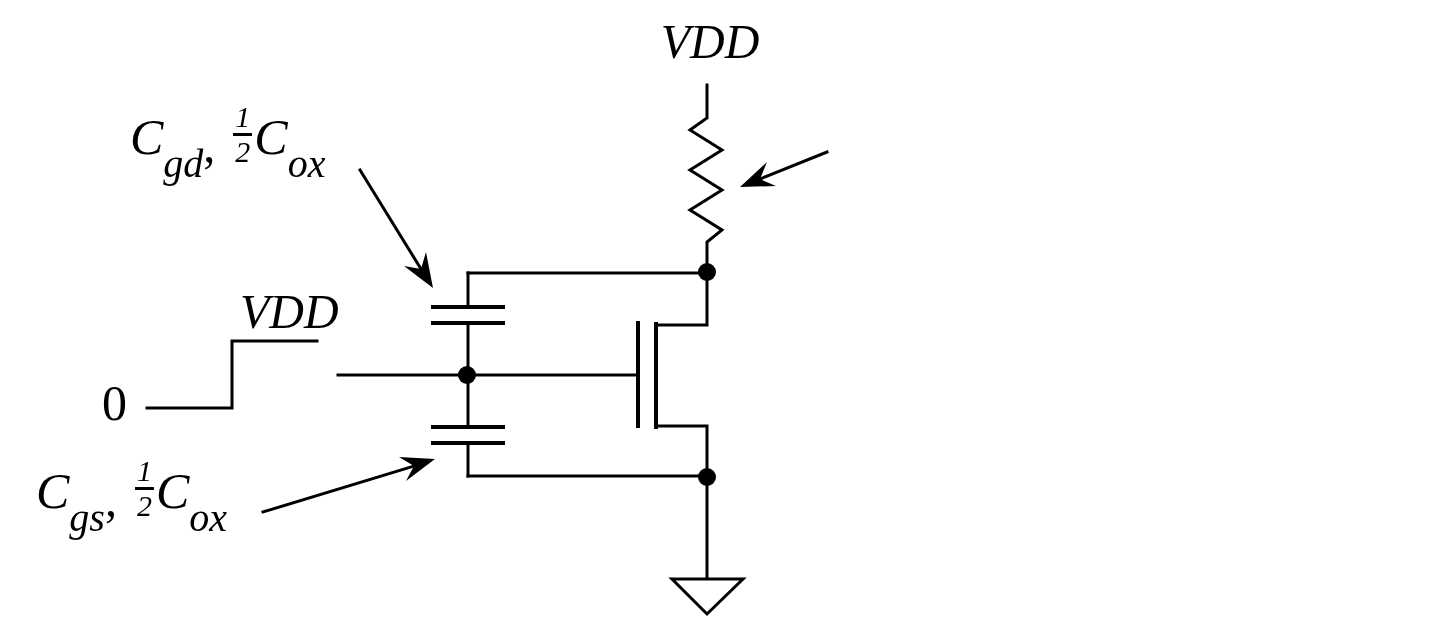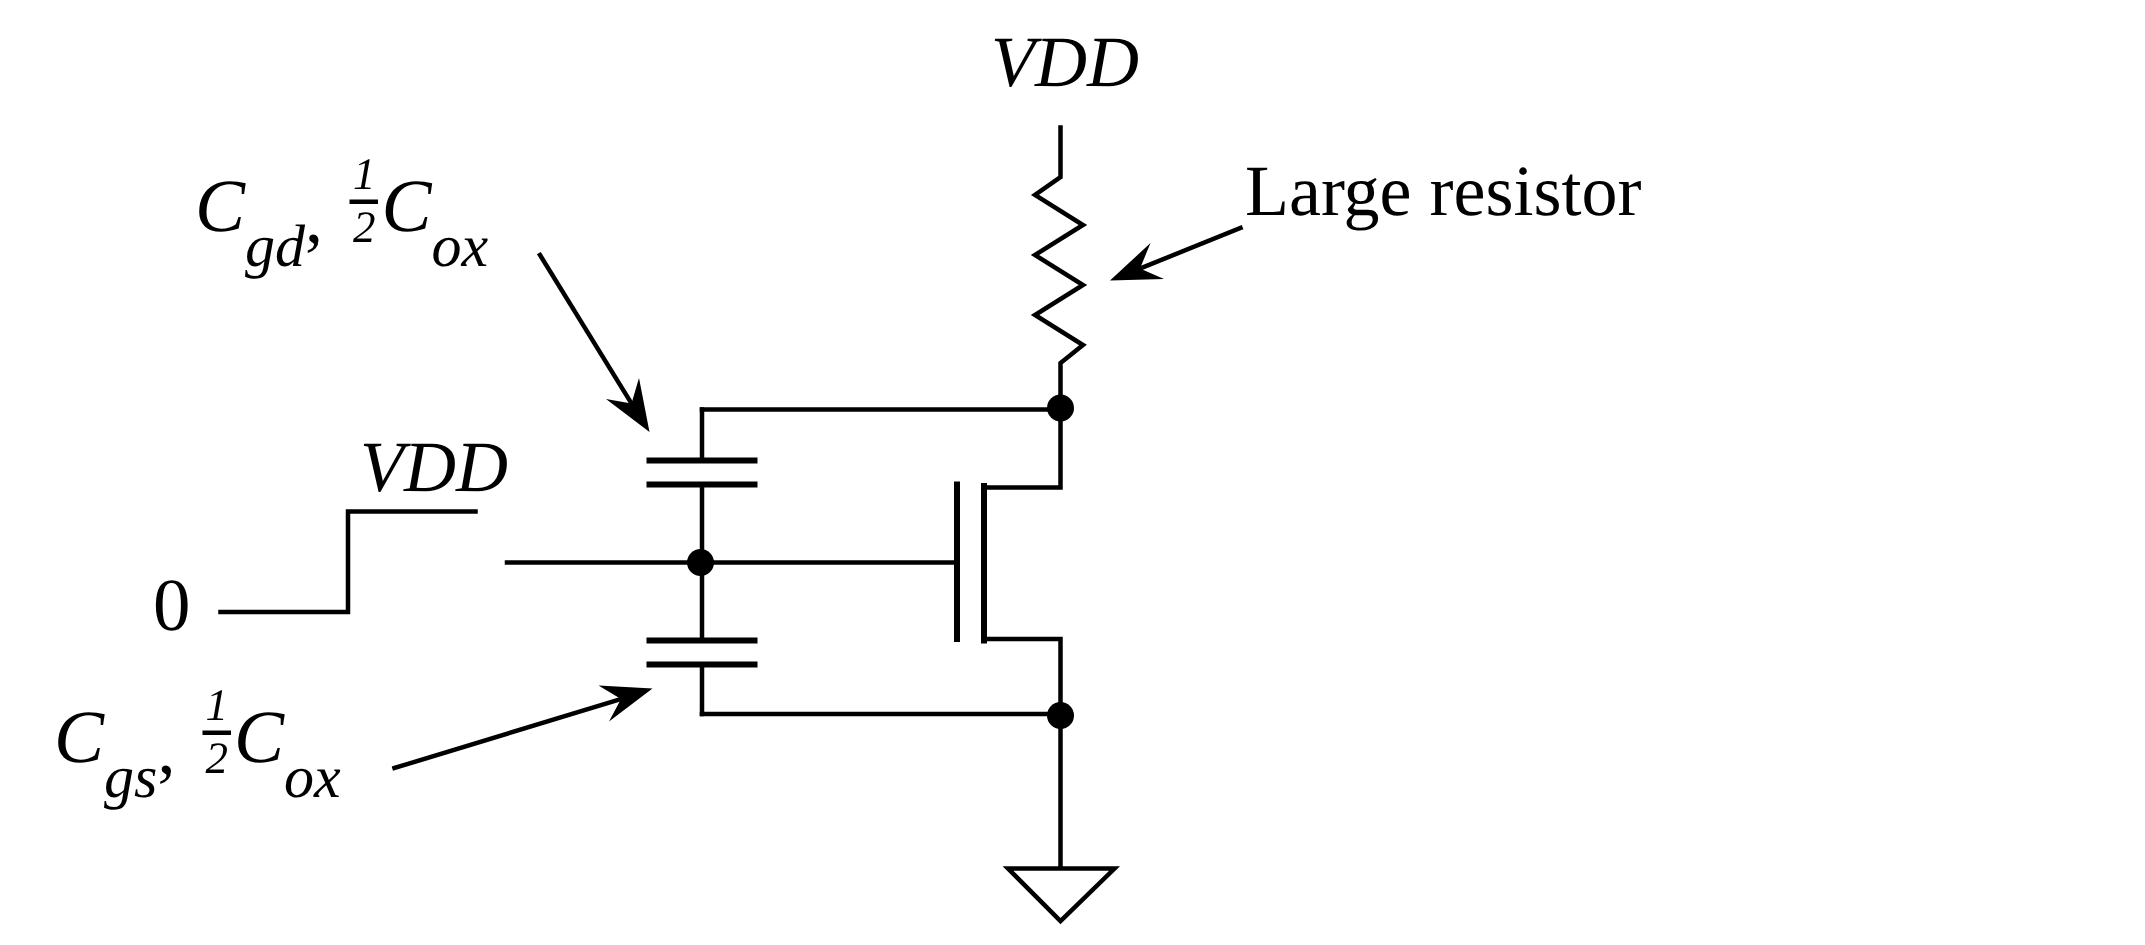--- a/index.html
+++ b/index.html
@@ -91,21 +91,20 @@
       </g>
 
       <circle cx="707" cy="272" r="9" fill="#000000" stroke="none"></circle>
       <circle cx="467" cy="375" r="9" fill="#000000" stroke="none"></circle>
       <circle cx="707" cy="477" r="9" fill="#000000" stroke="none"></circle>
     </g>
   </svg>
 
   <div class="lbl ann it center" style="left:650px;top:18px;width:120px;">VDD</div>
 
-  <div class="lbl ann" style="left:830px;top:104px;">Large resistor</div>
 
 
   <div class="lbl ann it" style="left:240px;top:288px;">VDD</div>
   <div class="lbl" style="left:102px;top:378px;font-size:50px;">0</div>
 
   <div class="cap-label" style="left:130px;top:112px;">
     <span class="cvar">C</span>
       <span class="csub">gd</span>
       <span class="comma">,</span>
       <span class="frac">

